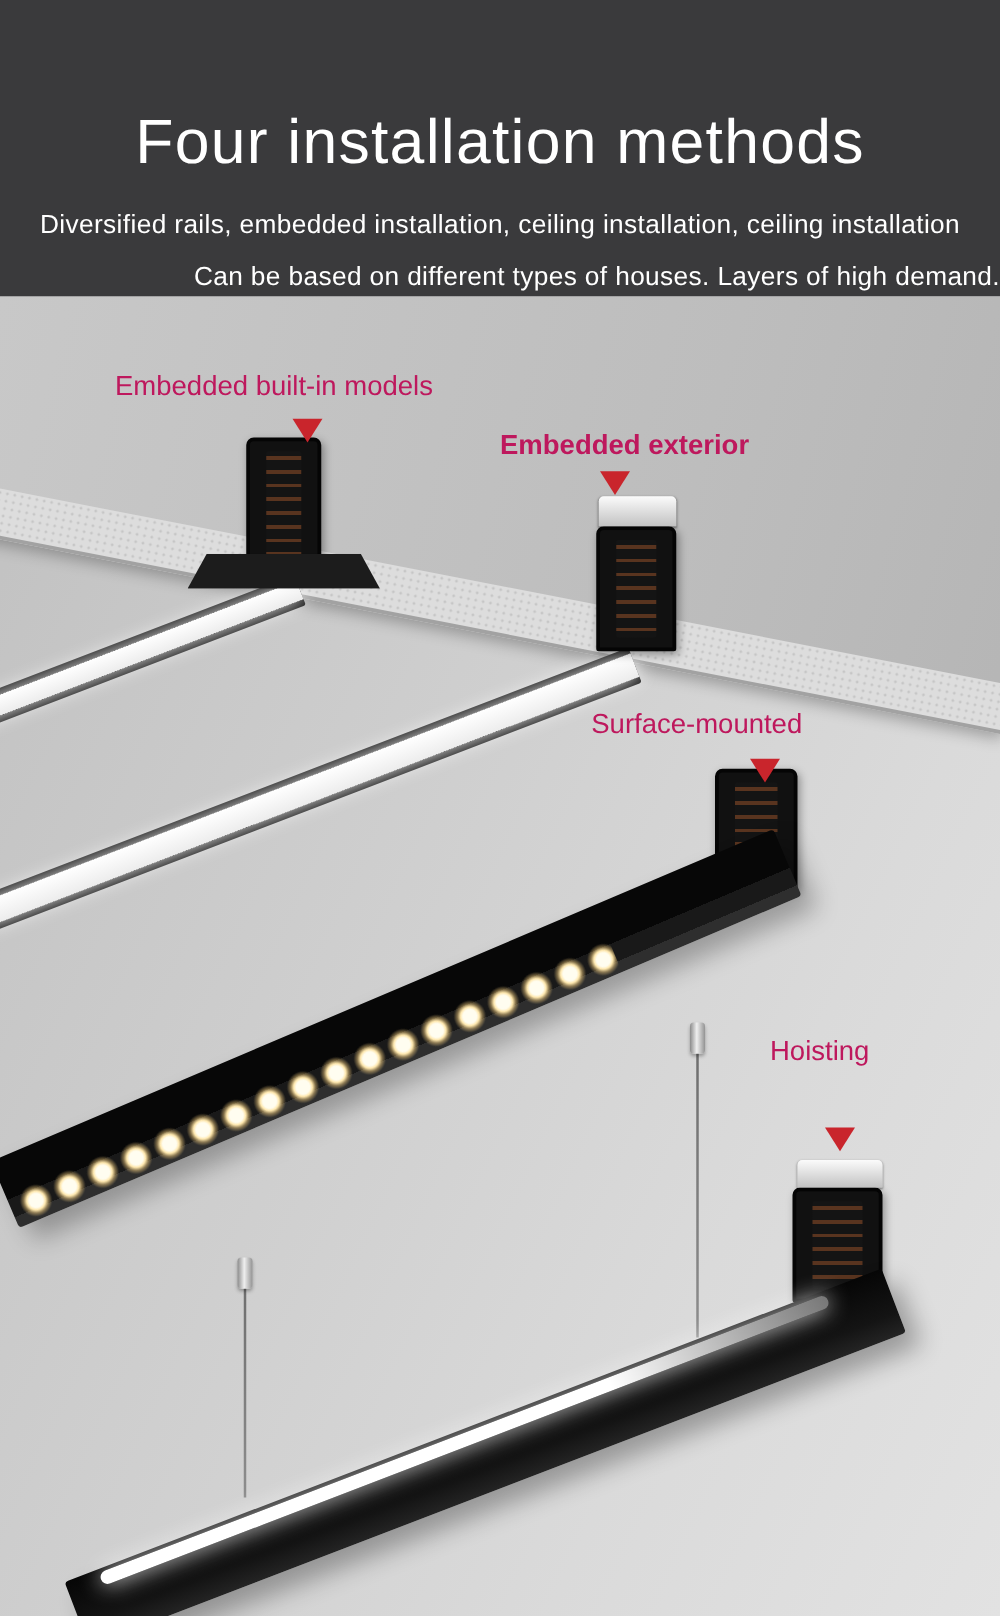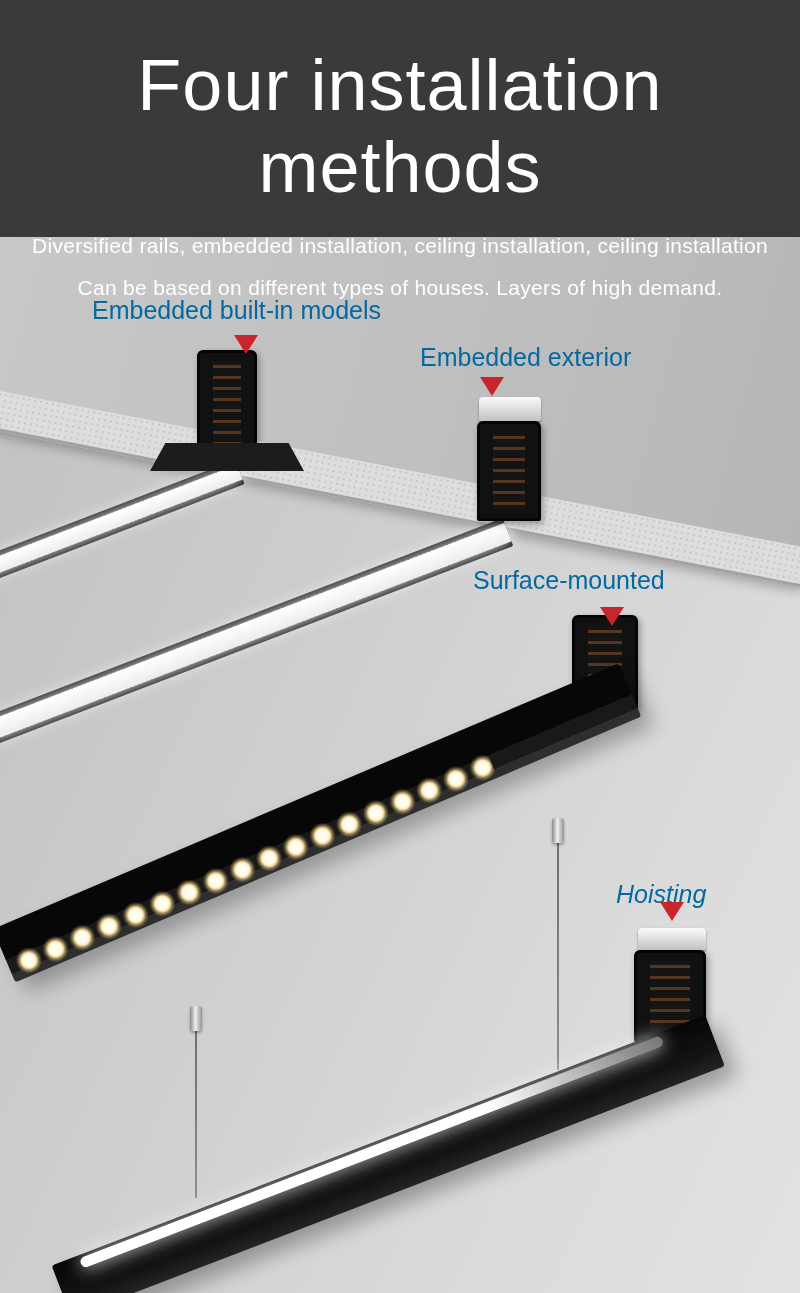--- a/index.html
+++ b/index.html
@@ -3,24 +3,24 @@
 <meta charset="utf-8">
 <style>
   * { margin:0; padding:0; box-sizing:border-box; }
   html,body { width:800px; height:1293px; overflow:hidden; }
   body { font-family:"Liberation Sans", sans-serif; background:#d2d2d2; }
 
   .page { position:relative; width:800px; height:1293px; overflow:hidden; background:#d2d2d2; }
 
   
   .header { position:absolute; top:0; left:0; width:800px; height:237px; background:#3a3a3c; color:#fff; text-align:center; z-index:30; }
-  .header .title { margin-top:44px; font-size:72px; font-weight:400; letter-spacing:1px; }
+  .header .title { margin-top:84px; font-size:50px; font-weight:400; letter-spacing:1px; }
   .header .sub { font-size:21px; font-weight:400; letter-spacing:.3px; }
   .header .sub.l1 { margin-top:26px; }
-  .header .sub.l2 { margin-top:18px; }
+  .header .sub.l2 { margin-top:18px;text-align:right; }
 
   
   .scene { position:absolute; top:237px; left:0; width:800px; height:1056px; overflow:hidden;
            background:linear-gradient(115deg,#c3c3c3 8%,#d0d0d0 45%,#dadada 72%,#e2e2e2 100%); }
 
   .ceiling-top { position:absolute; inset:0; z-index:1;
            background:linear-gradient(105deg,#c8c8c8 0%,#bdbdbd 55%,#b1b1b1 100%);
            clip-path:polygon(0 0,100% 0,100% 30%,0 15.5%); }
 
   .ceiling-edge { position:absolute; left:-20px; top:150px; width:850px; height:40px; z-index:2;
@@ -79,25 +79,25 @@
   
   .cable { position:absolute; width:2px; background:linear-gradient(180deg,#6d6d6d,#8d8d8d); z-index:4; }
   .cable1 { left:557px; top:593px; height:240px; }
   .cable2 { left:195px; top:781px; height:180px; }
   .fitting { position:absolute; width:12px; height:25px; border-radius:3px; z-index:5;
           background:linear-gradient(90deg,#8b8b8b,#efefef 45%,#939393); box-shadow:0 2px 3px rgba(0,0,0,.3); }
   .fitting1 { left:552px; top:581px; }
   .fitting2 { left:190px; top:769px; }
 
   
-  .label { position:absolute; color:#0369a1; font-size:25px; z-index:40; white-space:nowrap; }
+  .label { position:absolute; color:#be185d; font-size:22px; z-index:40; white-space:nowrap; }
   .lab1 { left:92px;  top:296px; }
-  .lab2 { left:420px; top:343px; }
+  .lab2 { left:400px; top:343px;font-weight:bold; }
   .lab3 { left:473px; top:566px; }
-  .lab4 { left:616px; top:880px;font-style:italic; }
+  .lab4 { left:616px; top:828px; }
   .arrow { position:absolute; width:0; height:0; z-index:40;
           border-left:12px solid transparent; border-right:12px solid transparent;
           border-top:19px solid #c9252c; }
   .arr1 { left:234px; top:335px; }
   .arr2 { left:480px; top:377px; }
   .arr3 { left:600px; top:607px; }
   .arr4 { left:660px; top:902px; }
 </style>
 </head>
 <body>

